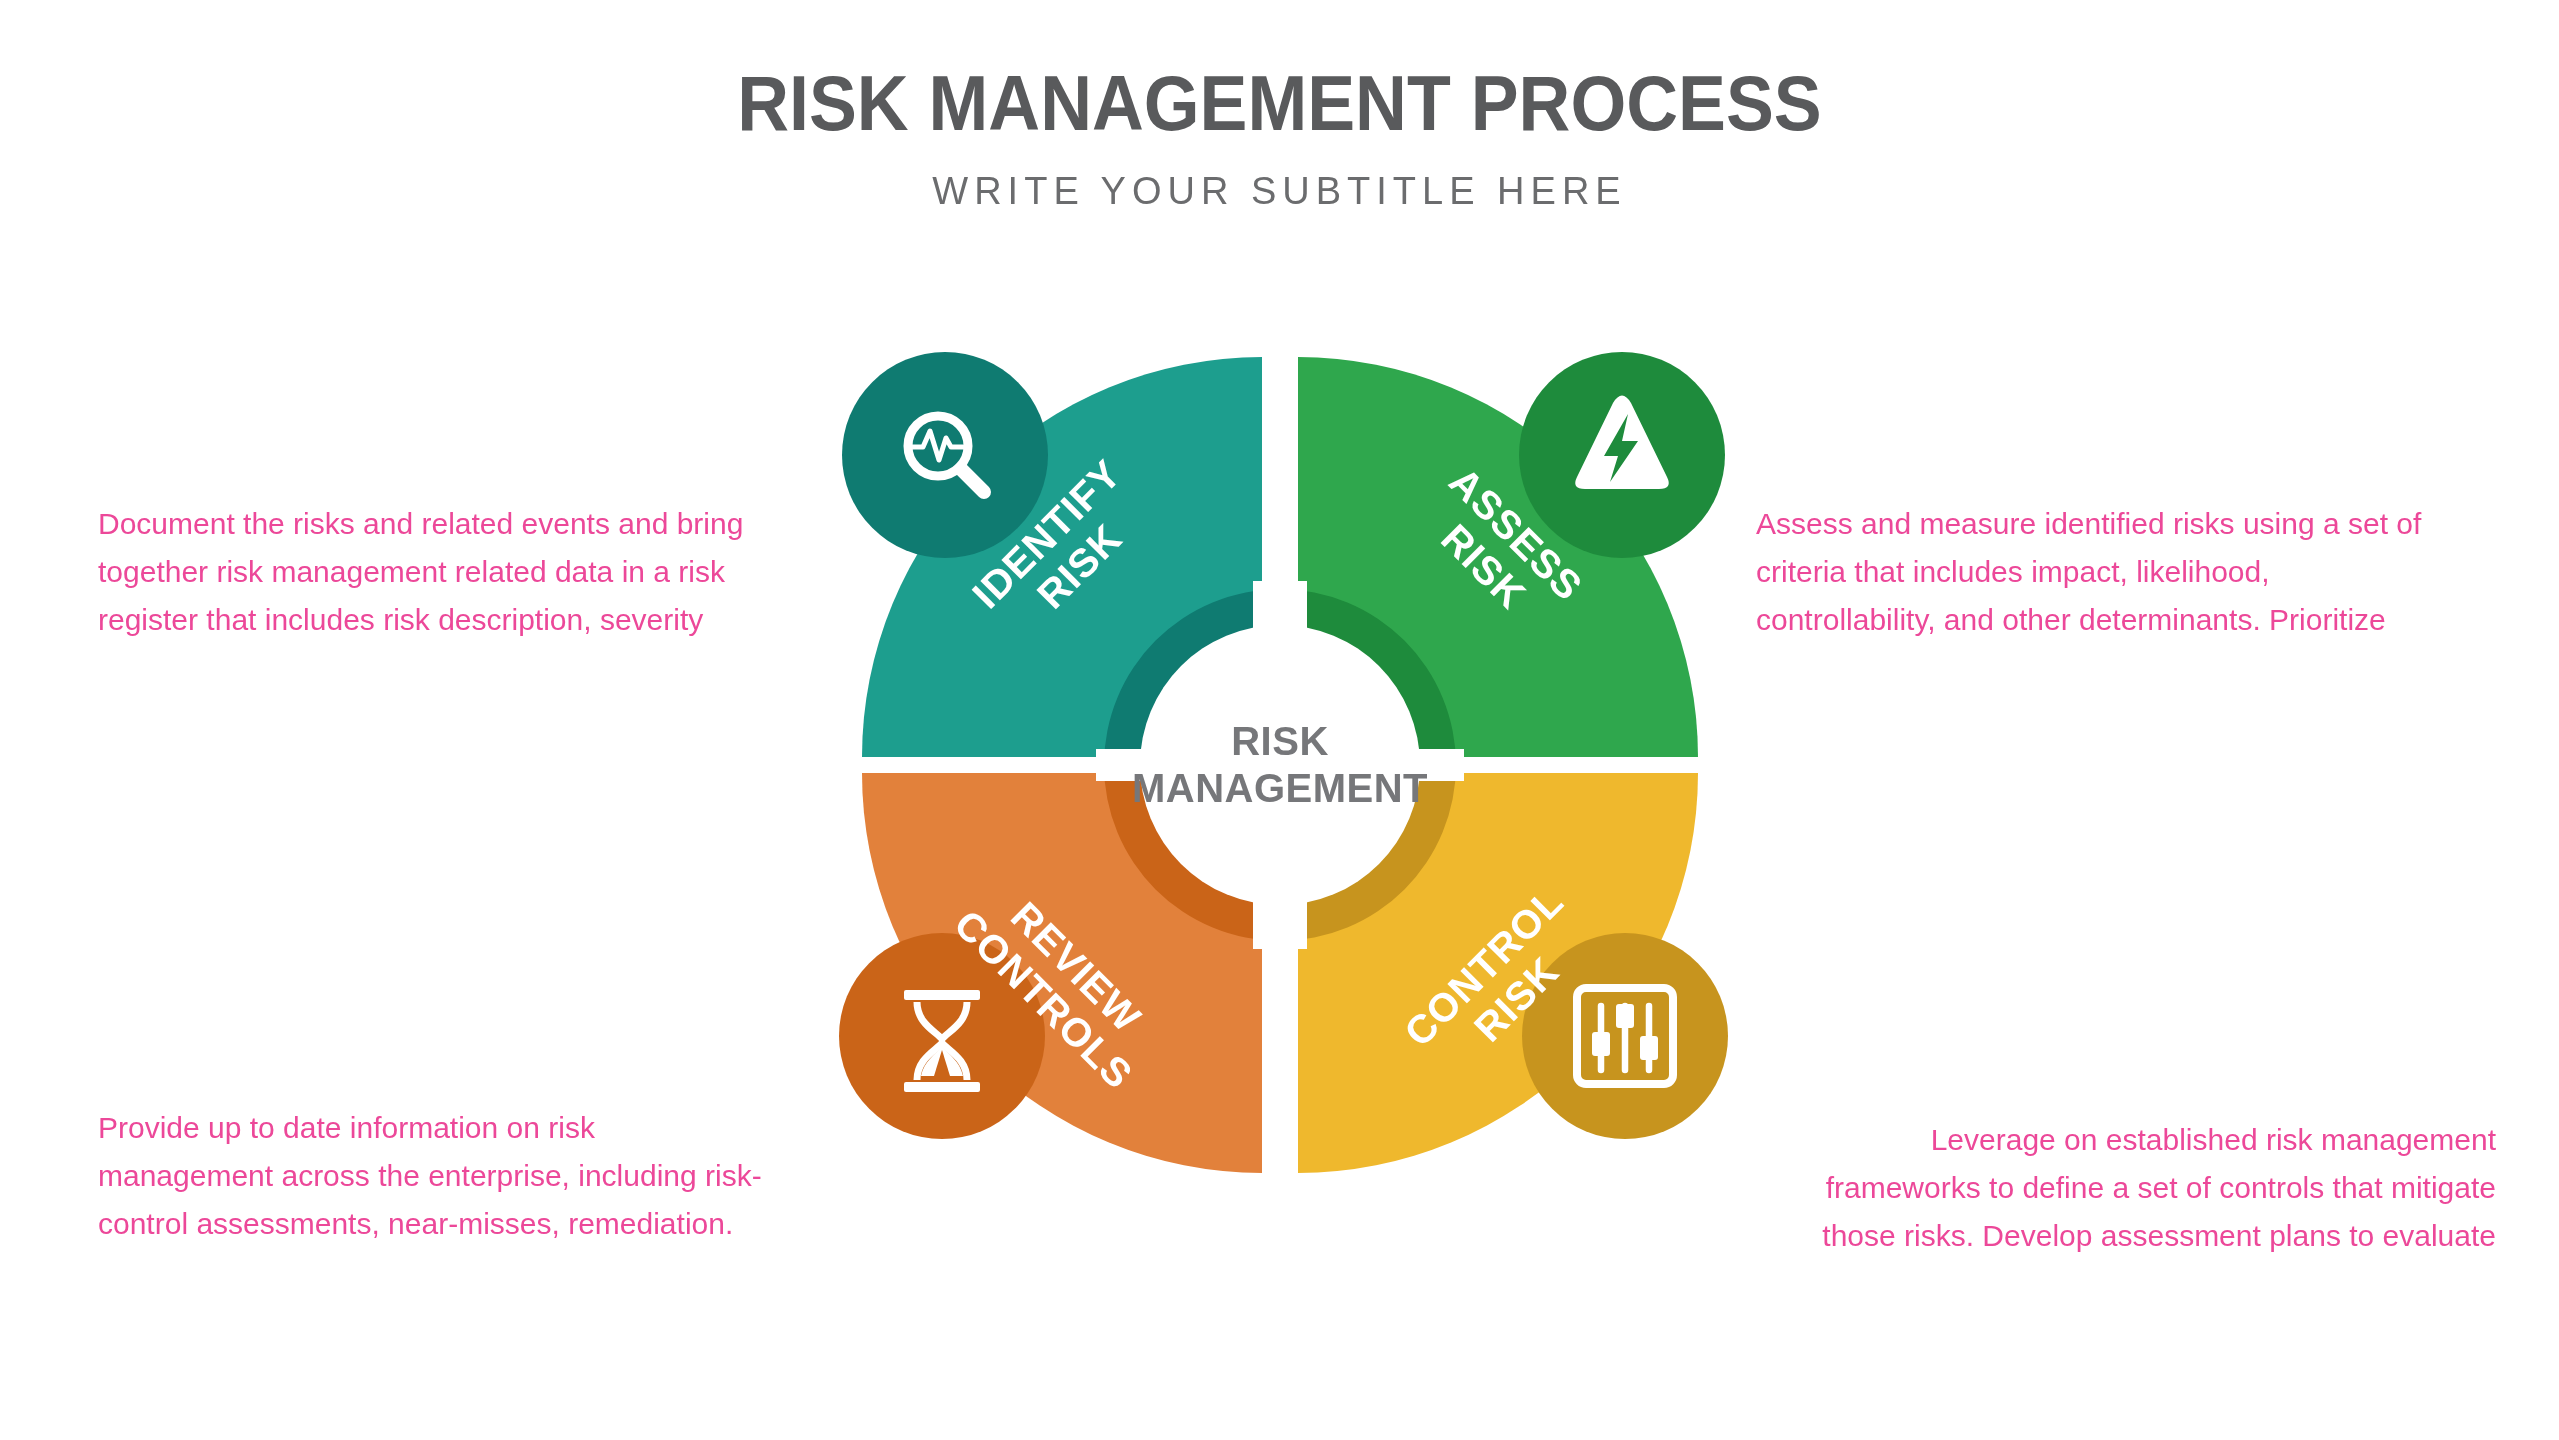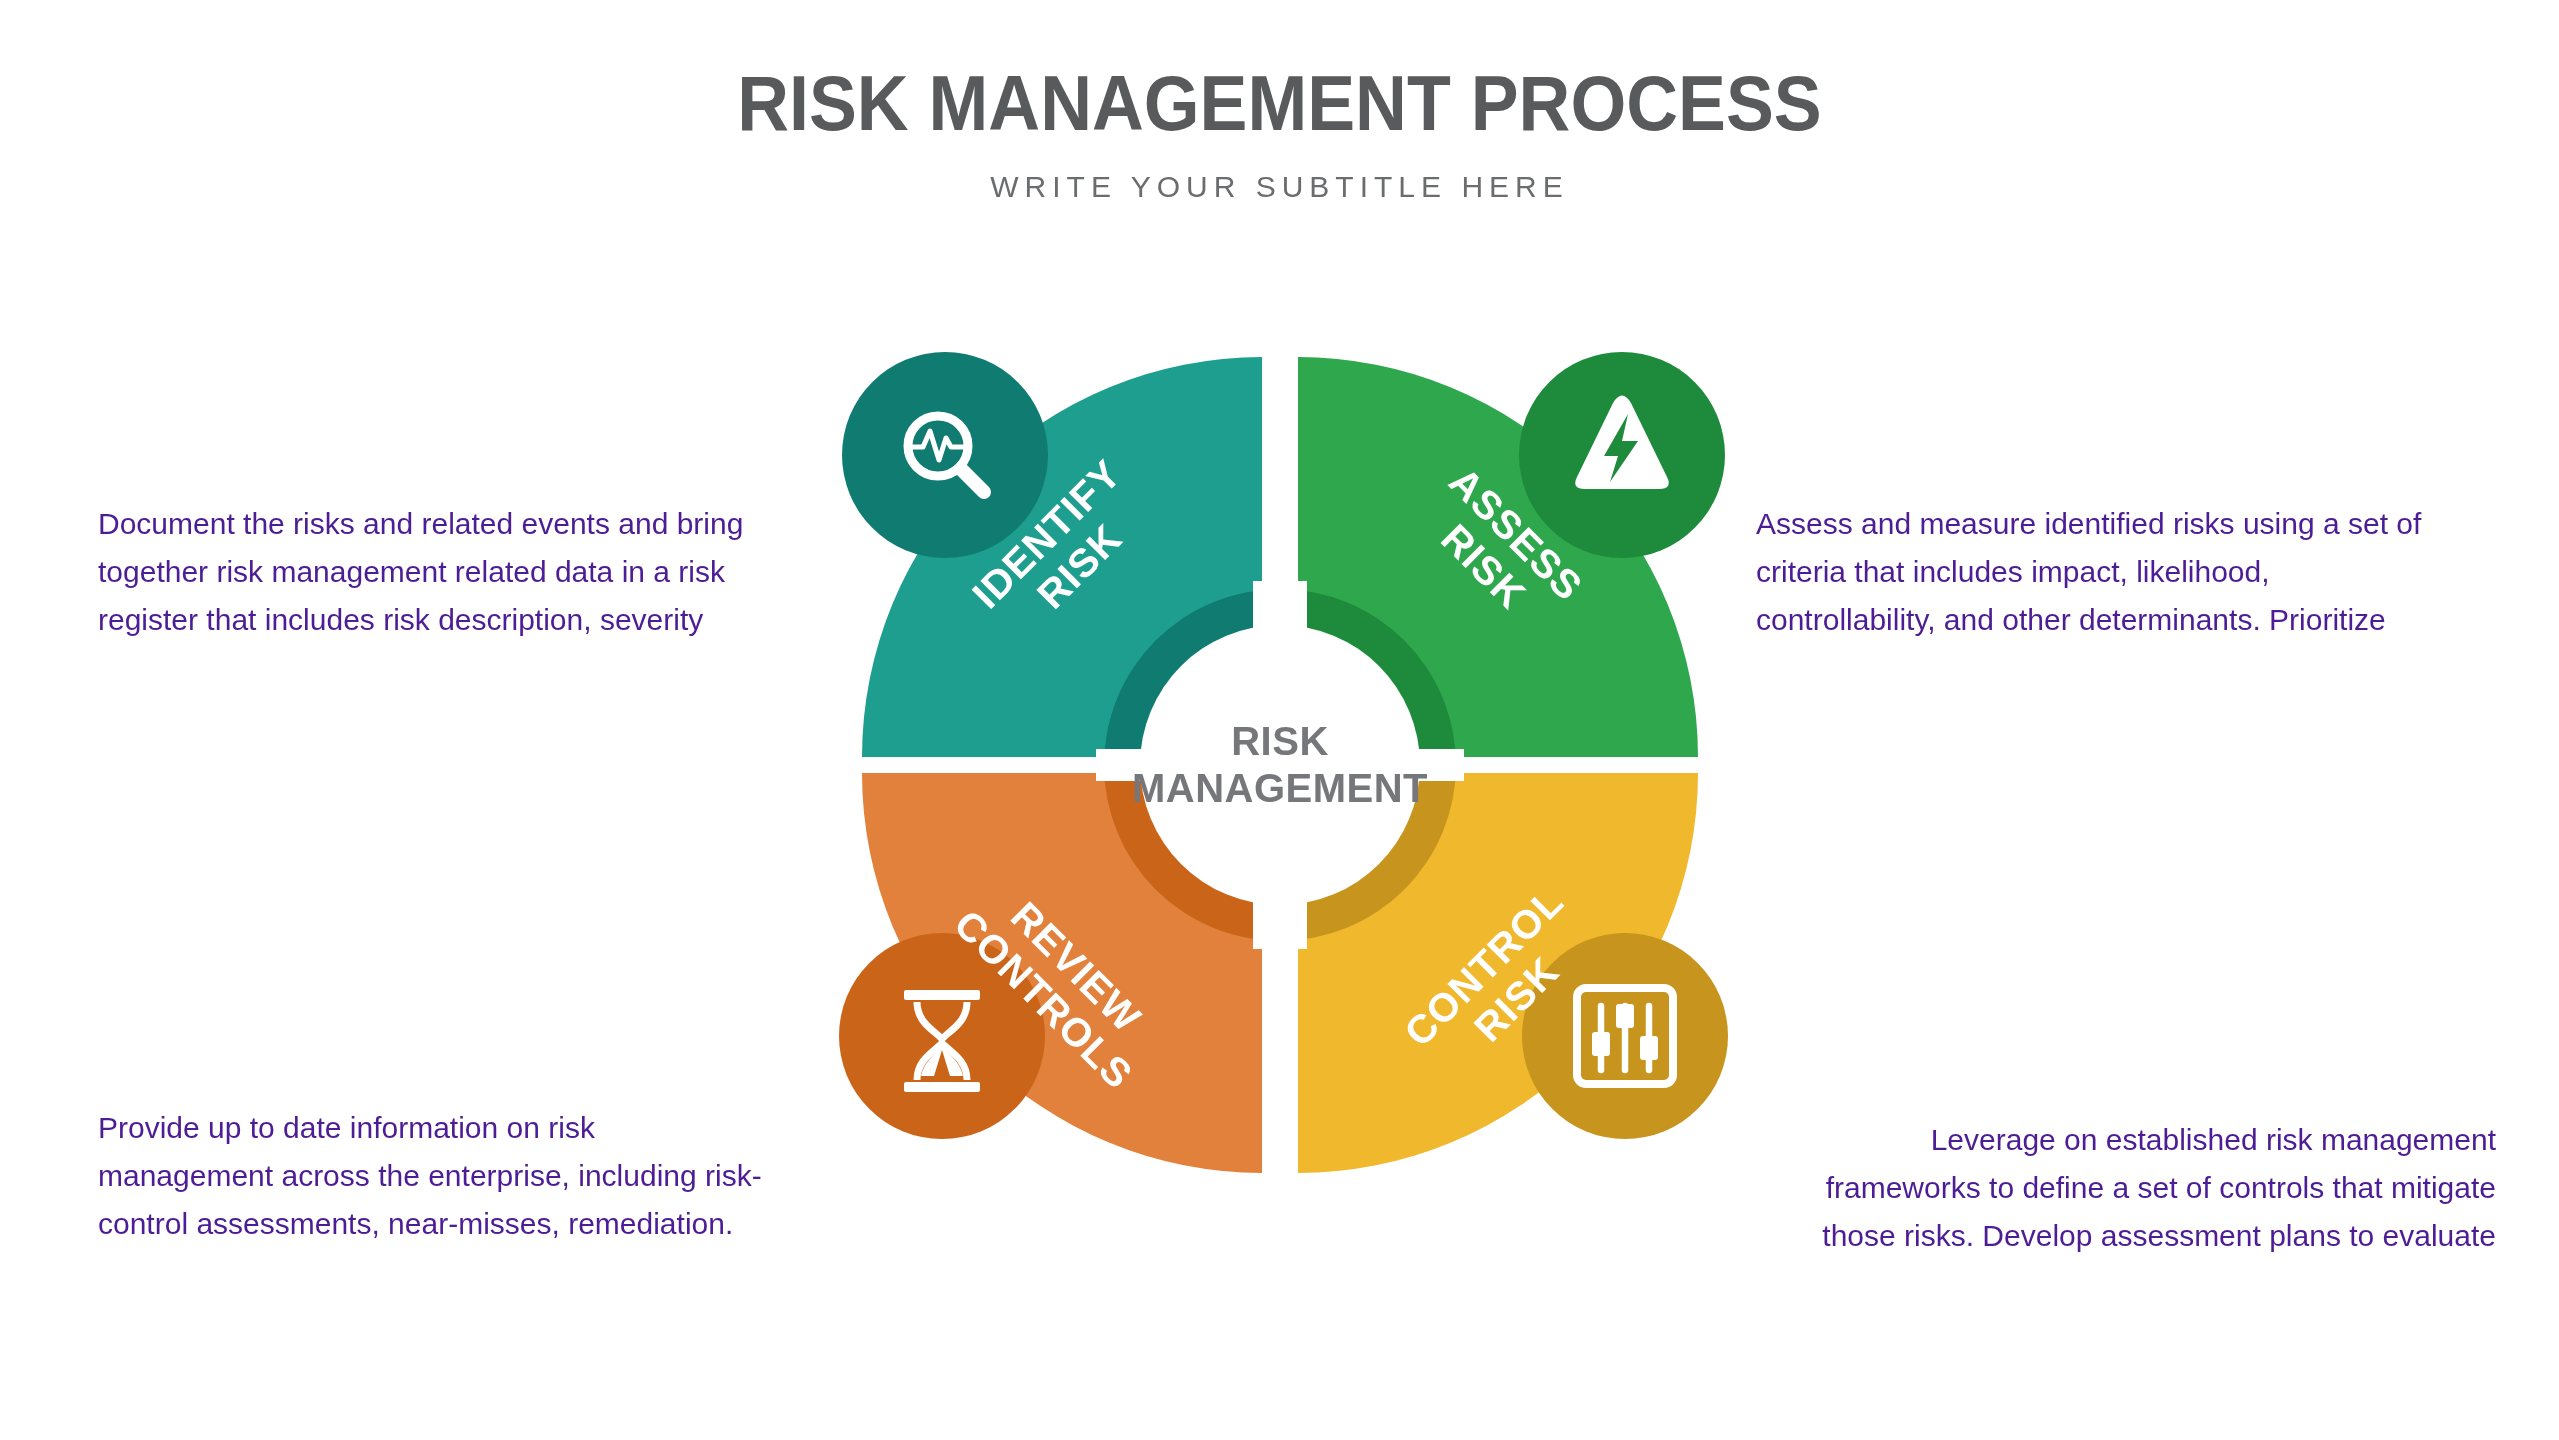--- a/index.html
+++ b/index.html
@@ -10,25 +10,25 @@
   }
   .header{position:absolute;left:0;top:58px;width:2559px;text-align:center;}
   .title{
     display:inline-block;
     font-size:78px;font-weight:bold;color:#595A5C;
     letter-spacing:0px;white-space:nowrap;
     transform:scaleX(0.92);
   }
   .subtitle{
     position:absolute;left:0;top:170px;width:2559px;text-align:center;
-    font-size:30px;font-weight:400;color:#6B6C6E;letter-spacing:6px;
+    font-size:38px;font-weight:400;color:#6B6C6E;letter-spacing:6px;
   }
   .desc{
     position:absolute;
-    font-size:30px;line-height:48px;color:#4c1d95;
+    font-size:30px;line-height:48px;color:#ec4899;
     white-space:pre-line;
   }
   .desc.tl{left:98px;top:500px;width:720px;text-align:left;}
   .desc.tr{right:63px;top:500px;width:740px;}
   .desc.bl{left:98px;top:1104px;width:730px;text-align:left;}
   .desc.br{right:63px;top:1116px;width:750px;text-align:right;}
   svg{position:absolute;left:0;top:0;}
   .qlabel{
     position:absolute;width:360px;height:92px;
     font-size:40px;line-height:46px;font-weight:bold;color:#ffffff;

